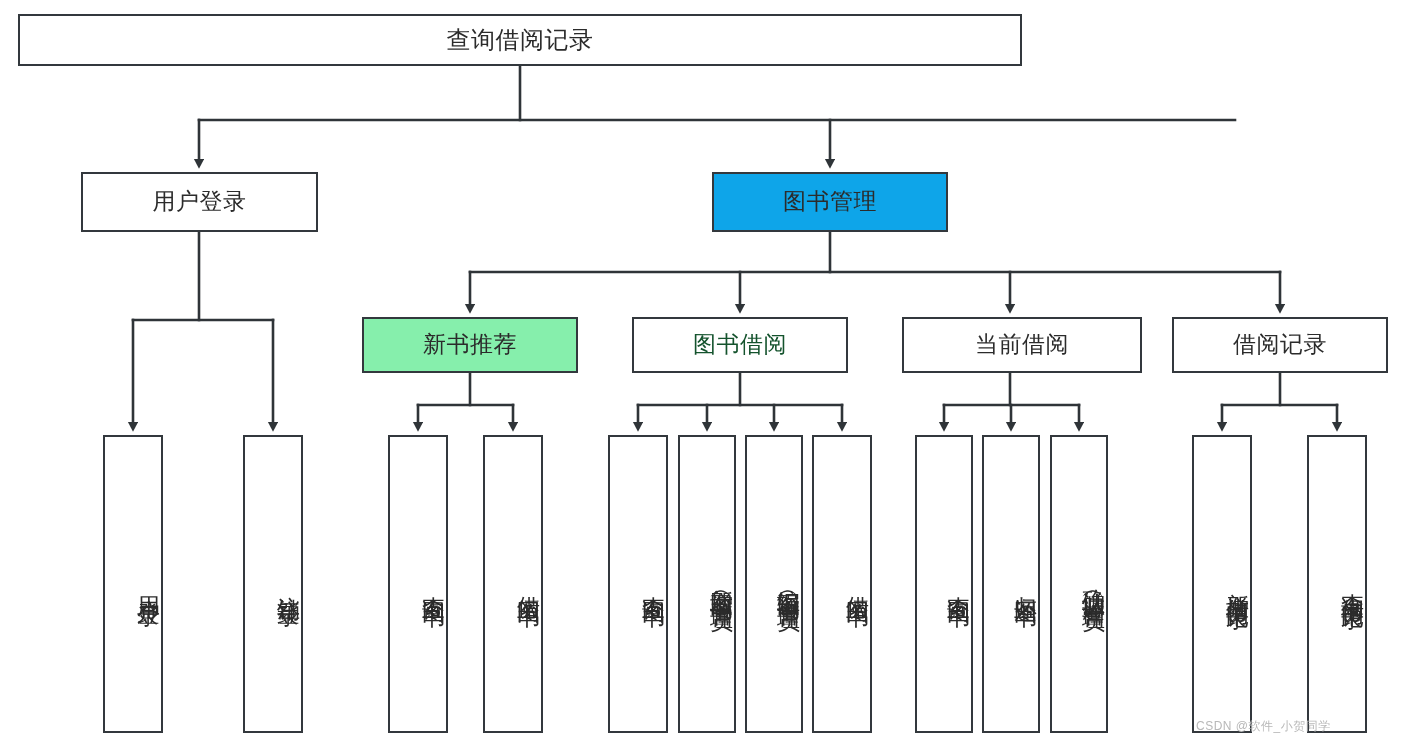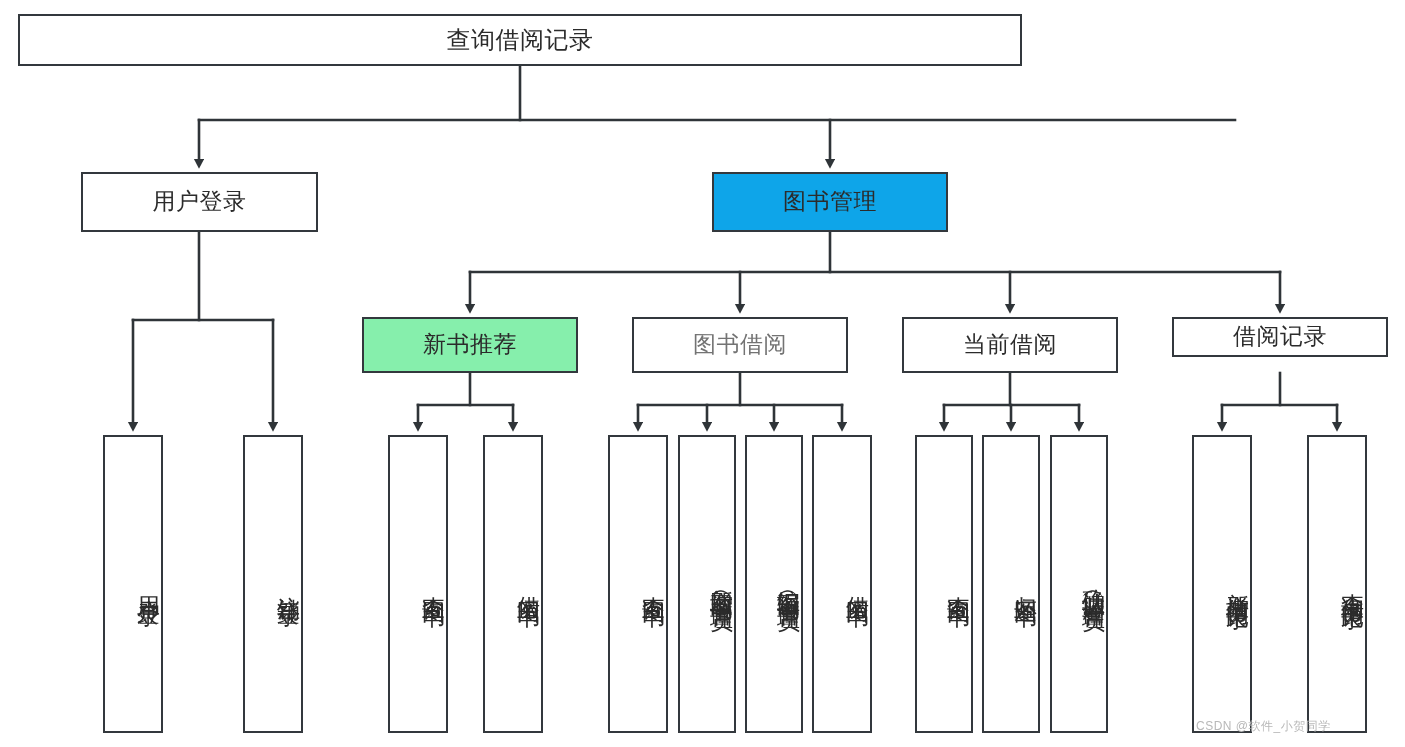--- a/index.html
+++ b/index.html
@@ -133,27 +133,27 @@
   <div class="node h" style="left: 81px; top: 172px; width: 237px; height: 60px; border-color: rgb(51, 56, 61); color: rgb(43, 43, 43); background: rgb(255, 255, 255);">
       <span>用户登录</span>
     </div>
   <div class="node h" style="left: 712px; top: 172px; width: 236px; height: 60px; border-color: rgb(51, 56, 61); color: rgb(43, 43, 43); background: #0ea5e9;">
       <span>图书管理</span>
     </div>
 
   <div class="node h" style="left: 362px; top: 317px; width: 216px; height: 56px; border-color: rgb(51, 56, 61); color: rgb(43, 43, 43); background: #86efac;">
       <span>新书推荐</span>
     </div>
-  <div class="node h" style="left: 632px; top: 317px; width: 216px; height: 56px; border-color: rgb(51, 56, 61); color: #737373; background: rgb(255, 255, 255);">
+  <div class="node h" style="left: 632px; top: 317px; width: 216px; height: 56px; border-color: rgb(51, 56, 61); color: #14532d; background: rgb(255, 255, 255);">
       <span>图书借阅</span>
     </div>
-  <div class="node h" style="left: 902px; top: 317px; width: 216px; height: 56px; border-color: rgb(51, 56, 61); color: rgb(43, 43, 43); background: rgb(255, 255, 255);">
+  <div class="node h" style="left: 902px; top: 317px; width: 240px; height: 56px; border-color: rgb(51, 56, 61); color: rgb(43, 43, 43); background: rgb(255, 255, 255);">
       <span>当前借阅</span>
     </div>
-  <div class="node h" style="left: 1172px; top: 317px; width: 216px; height: 40px; border-color: rgb(51, 56, 61); color: rgb(43, 43, 43); background: rgb(255, 255, 255);">
+  <div class="node h" style="left: 1172px; top: 317px; width: 216px; height: 56px; border-color: rgb(51, 56, 61); color: rgb(43, 43, 43); background: rgb(255, 255, 255);">
       <span>借阅记录</span>
     </div>
 
   <div class="node v" style="left: 103px; top: 435px; width: 60px; height: 298px; border-color: rgb(51, 56, 61); color: rgb(43, 43, 43); background: rgb(255, 255, 255);">
       <span class="vtext">用户登录</span>
     </div>
   <div class="node v" style="left: 243px; top: 435px; width: 60px; height: 298px; border-color: rgb(51, 56, 61); color: rgb(43, 43, 43); background: rgb(255, 255, 255);">
       <span class="vtext">注销登录</span>
     </div>
 

